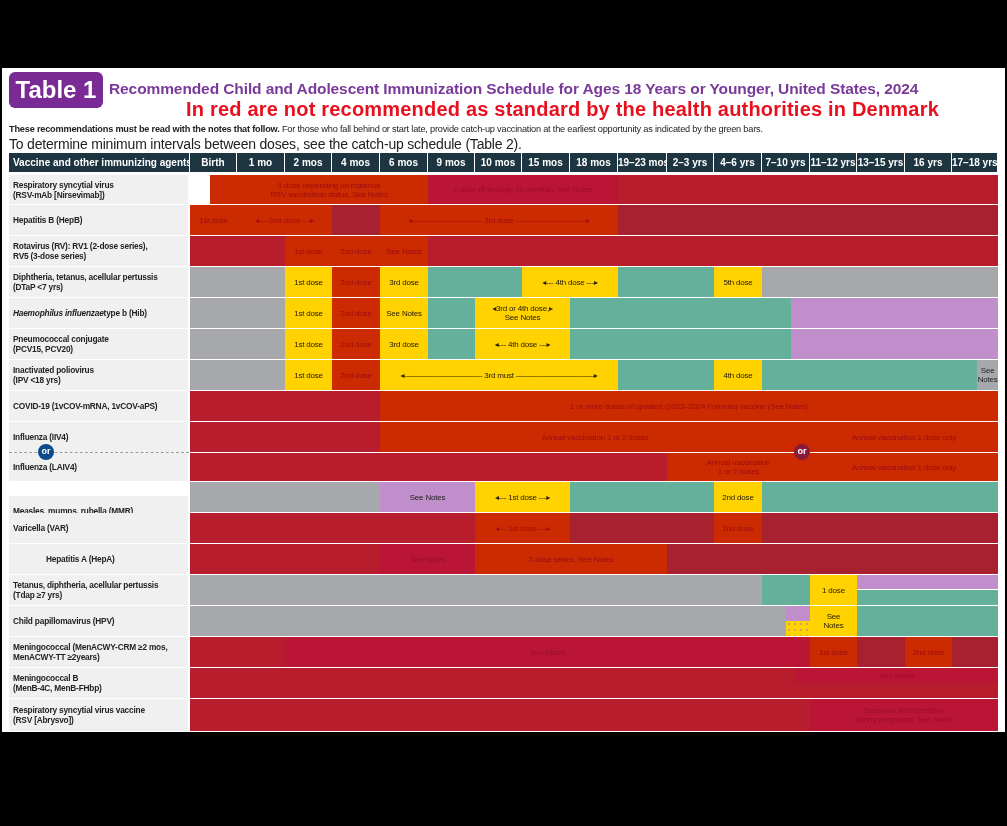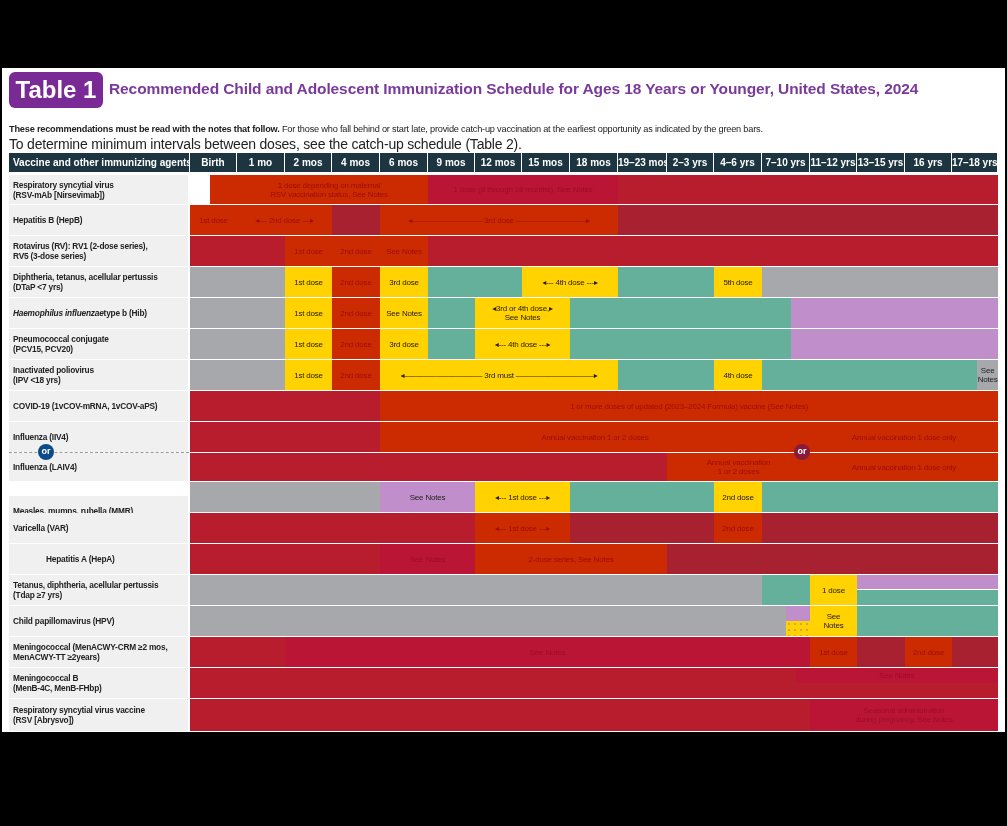--- a/index.html
+++ b/index.html
@@ -26,32 +26,33 @@
   .c-dot{background:#ffd200;background-image:radial-gradient(#c8a85a 1.3px,transparent 1.5px);background-size:6px 6px;}
   .or-badge{position:absolute;width:16px;height:16px;border-radius:50%;color:#fff;font-size:9px;font-weight:bold;line-height:15px;text-align:center;}
   .dash-line{position:absolute;left:7px;width:180px;border-top:1px dashed #999;}
 </style>
 </head>
 <body>
 
 <div class="page">
   <div class="tbl-badge">Table 1</div>
   <div class="title">Recommended Child and Adolescent Immunization Schedule for Ages 18 Years or Younger, United States, 2024</div>
+  <div class="subtitle">In red are not recommended as standard by the health authorities in Denmark</div>
   <div class="note1"><b>These recommendations must be read with the notes that follow.</b><span> For those who fall behind or start late, provide catch-up vaccination at the earliest opportunity as indicated by the green bars.</span></div>
   <div class="note2">To determine minimum intervals between doses, see the catch-up schedule (Table 2).</div>
 
   <div id="grid"></div>
 <div class="hdr" style="left: 7px; width: 181px; text-align: left; padding-left: 4px;">Vaccine and other immunizing agents</div>
     <div class="hdr" style="left: 188px; width: 47px;">Birth</div>
     <div class="hdr" style="left: 235px; width: 48px;">1 mo</div>
     <div class="hdr" style="left: 283px; width: 47px;">2 mos</div>
     <div class="hdr" style="left: 330px; width: 48px;">4 mos</div>
     <div class="hdr" style="left: 378px; width: 48px;">6 mos</div>
     <div class="hdr" style="left: 426px; width: 47px;">9 mos</div>
-    <div class="hdr" style="left: 473px; width: 47px;">12 mos</div>
+    <div class="hdr" style="left: 473px; width: 47px;">10 mos</div>
     <div class="hdr" style="left: 520px; width: 48px;">15 mos</div>
     <div class="hdr" style="left: 568px; width: 48px;">18 mos</div>
     <div class="hdr" style="left: 616px; width: 49px;">19–23 mos</div>
     <div class="hdr" style="left: 665px; width: 47px;">2–3 yrs</div>
     <div class="hdr" style="left: 712px; width: 48px;">4–6 yrs</div>
     <div class="hdr" style="left: 760px; width: 48px;">7–10 yrs</div>
     <div class="hdr" style="left: 808px; width: 47px;">11–12 yrs</div>
     <div class="hdr" style="left: 855px; width: 48px;">13–15 yrs</div>
     <div class="hdr" style="left: 903px; width: 47px;">16 yrs</div>
     <div class="hdr" style="left: 950px; width: 46px;">17–18 yrs</div>

